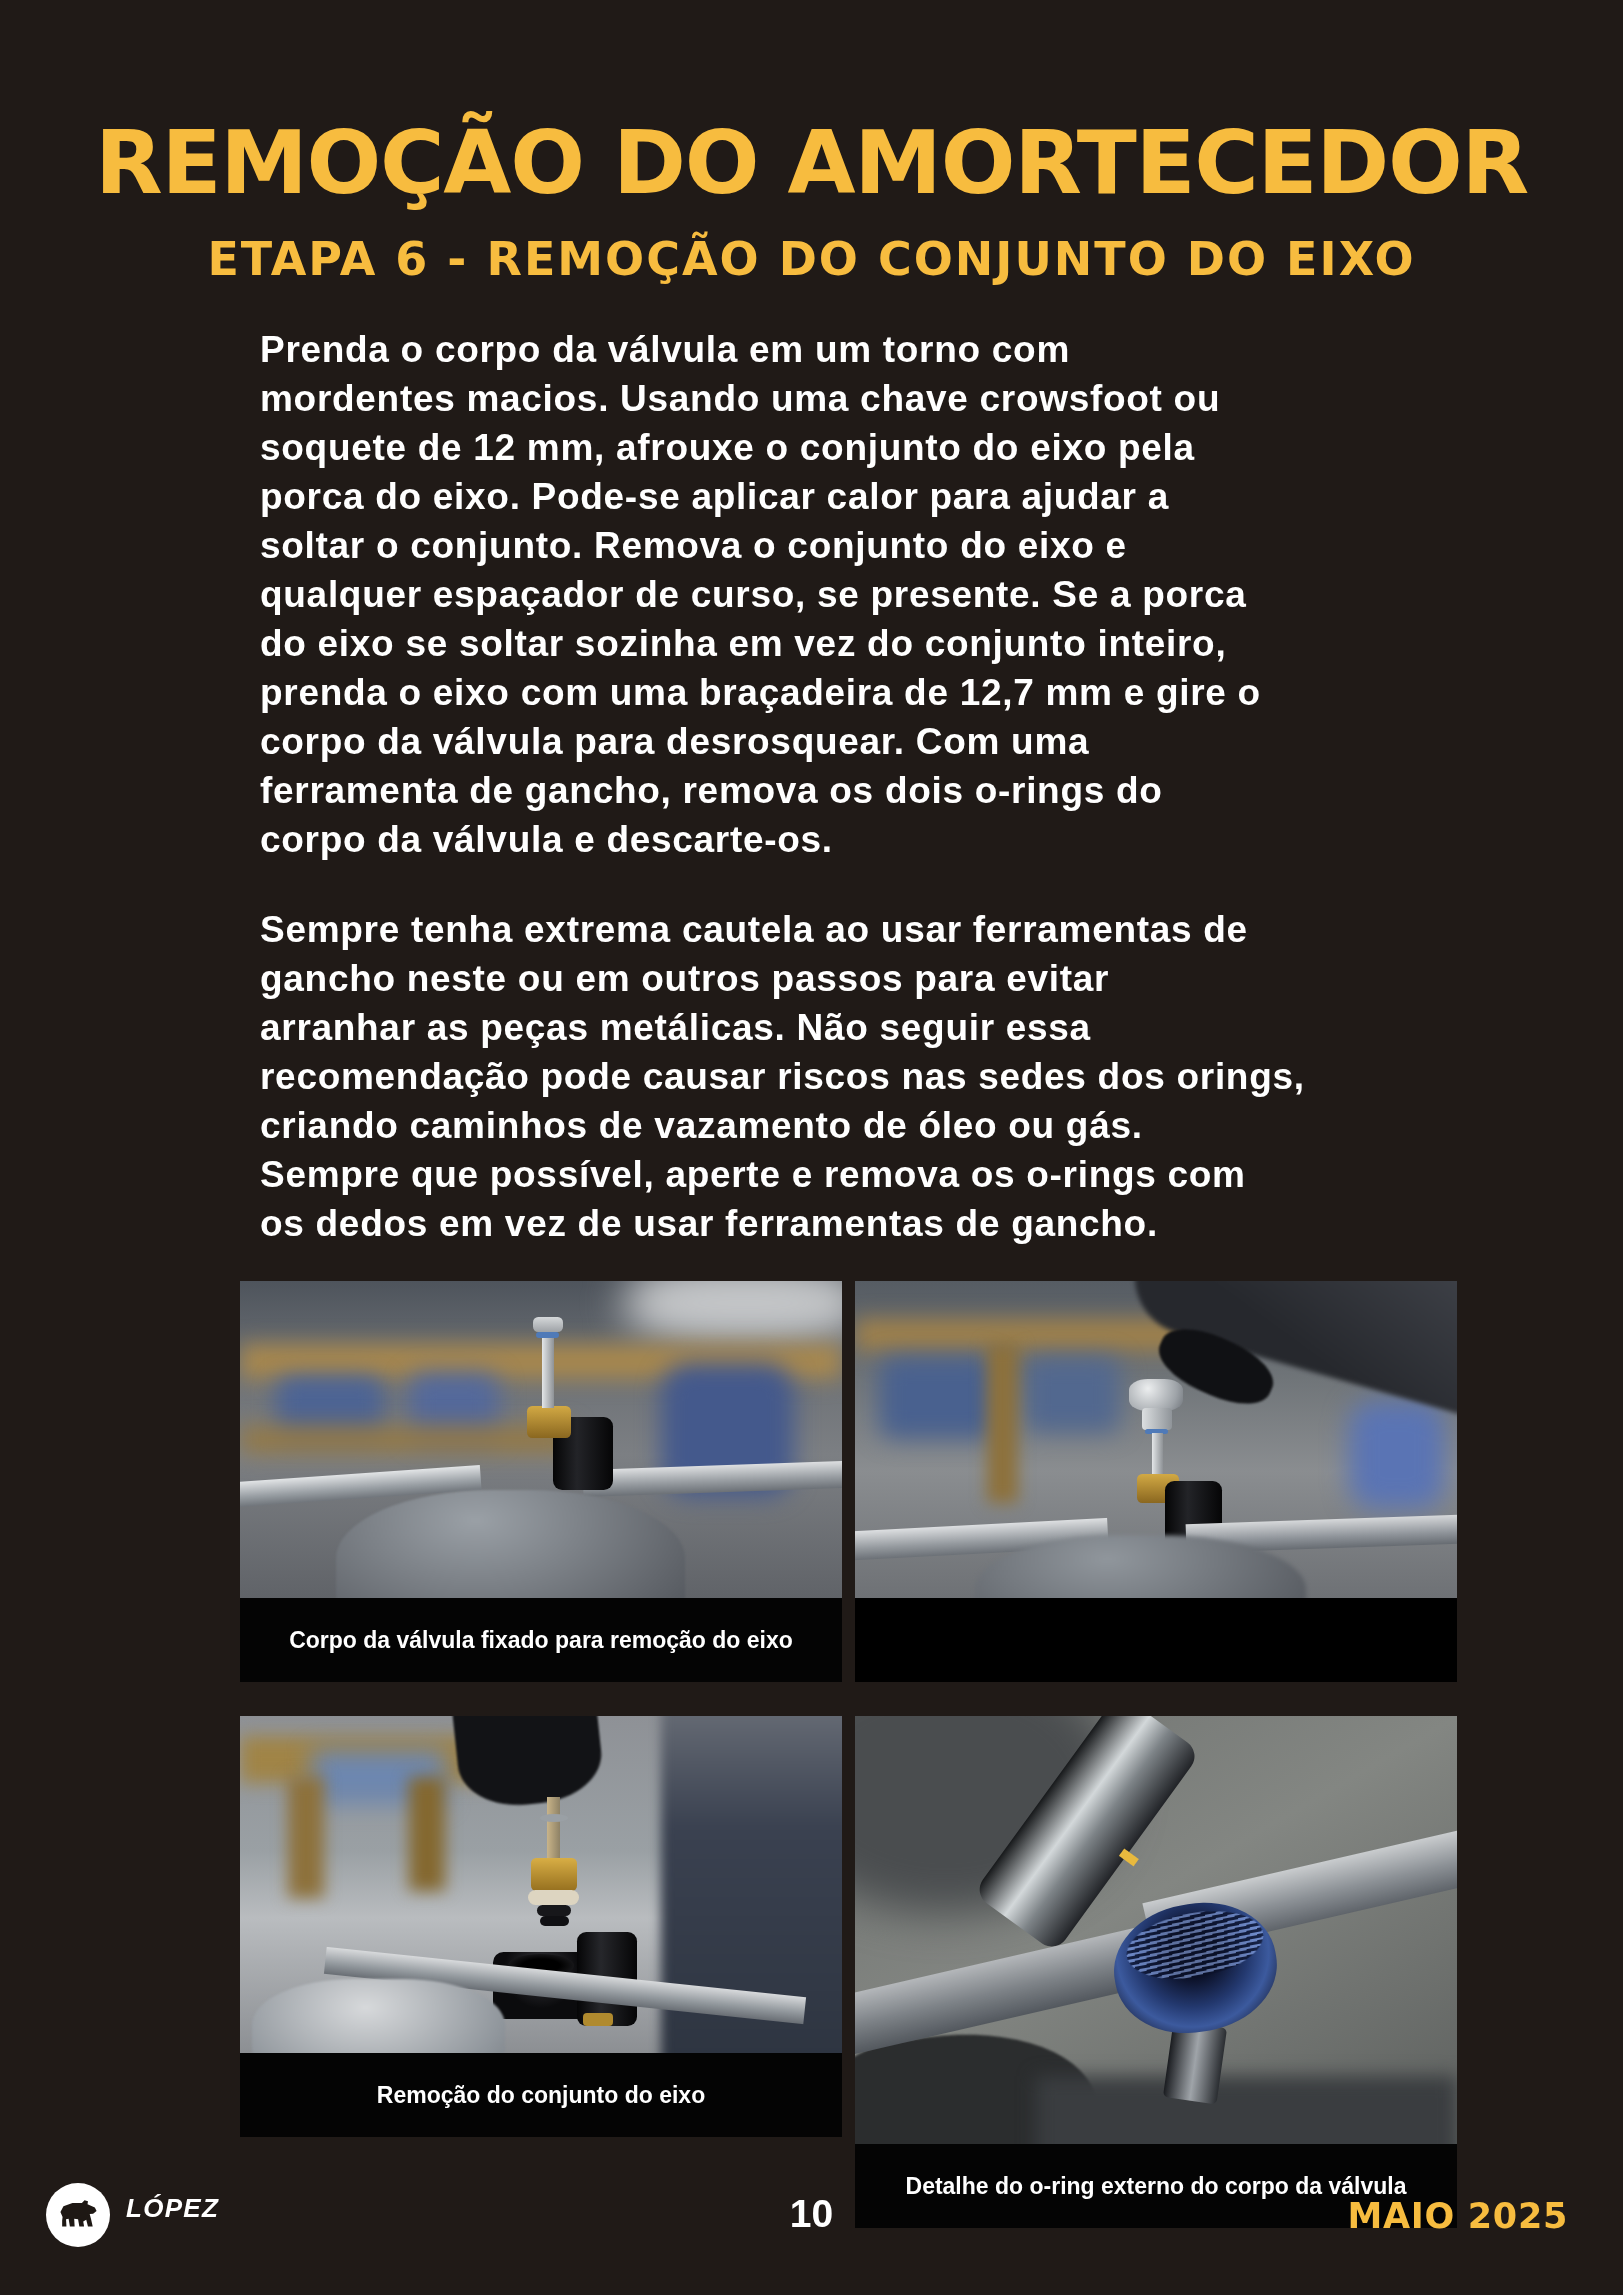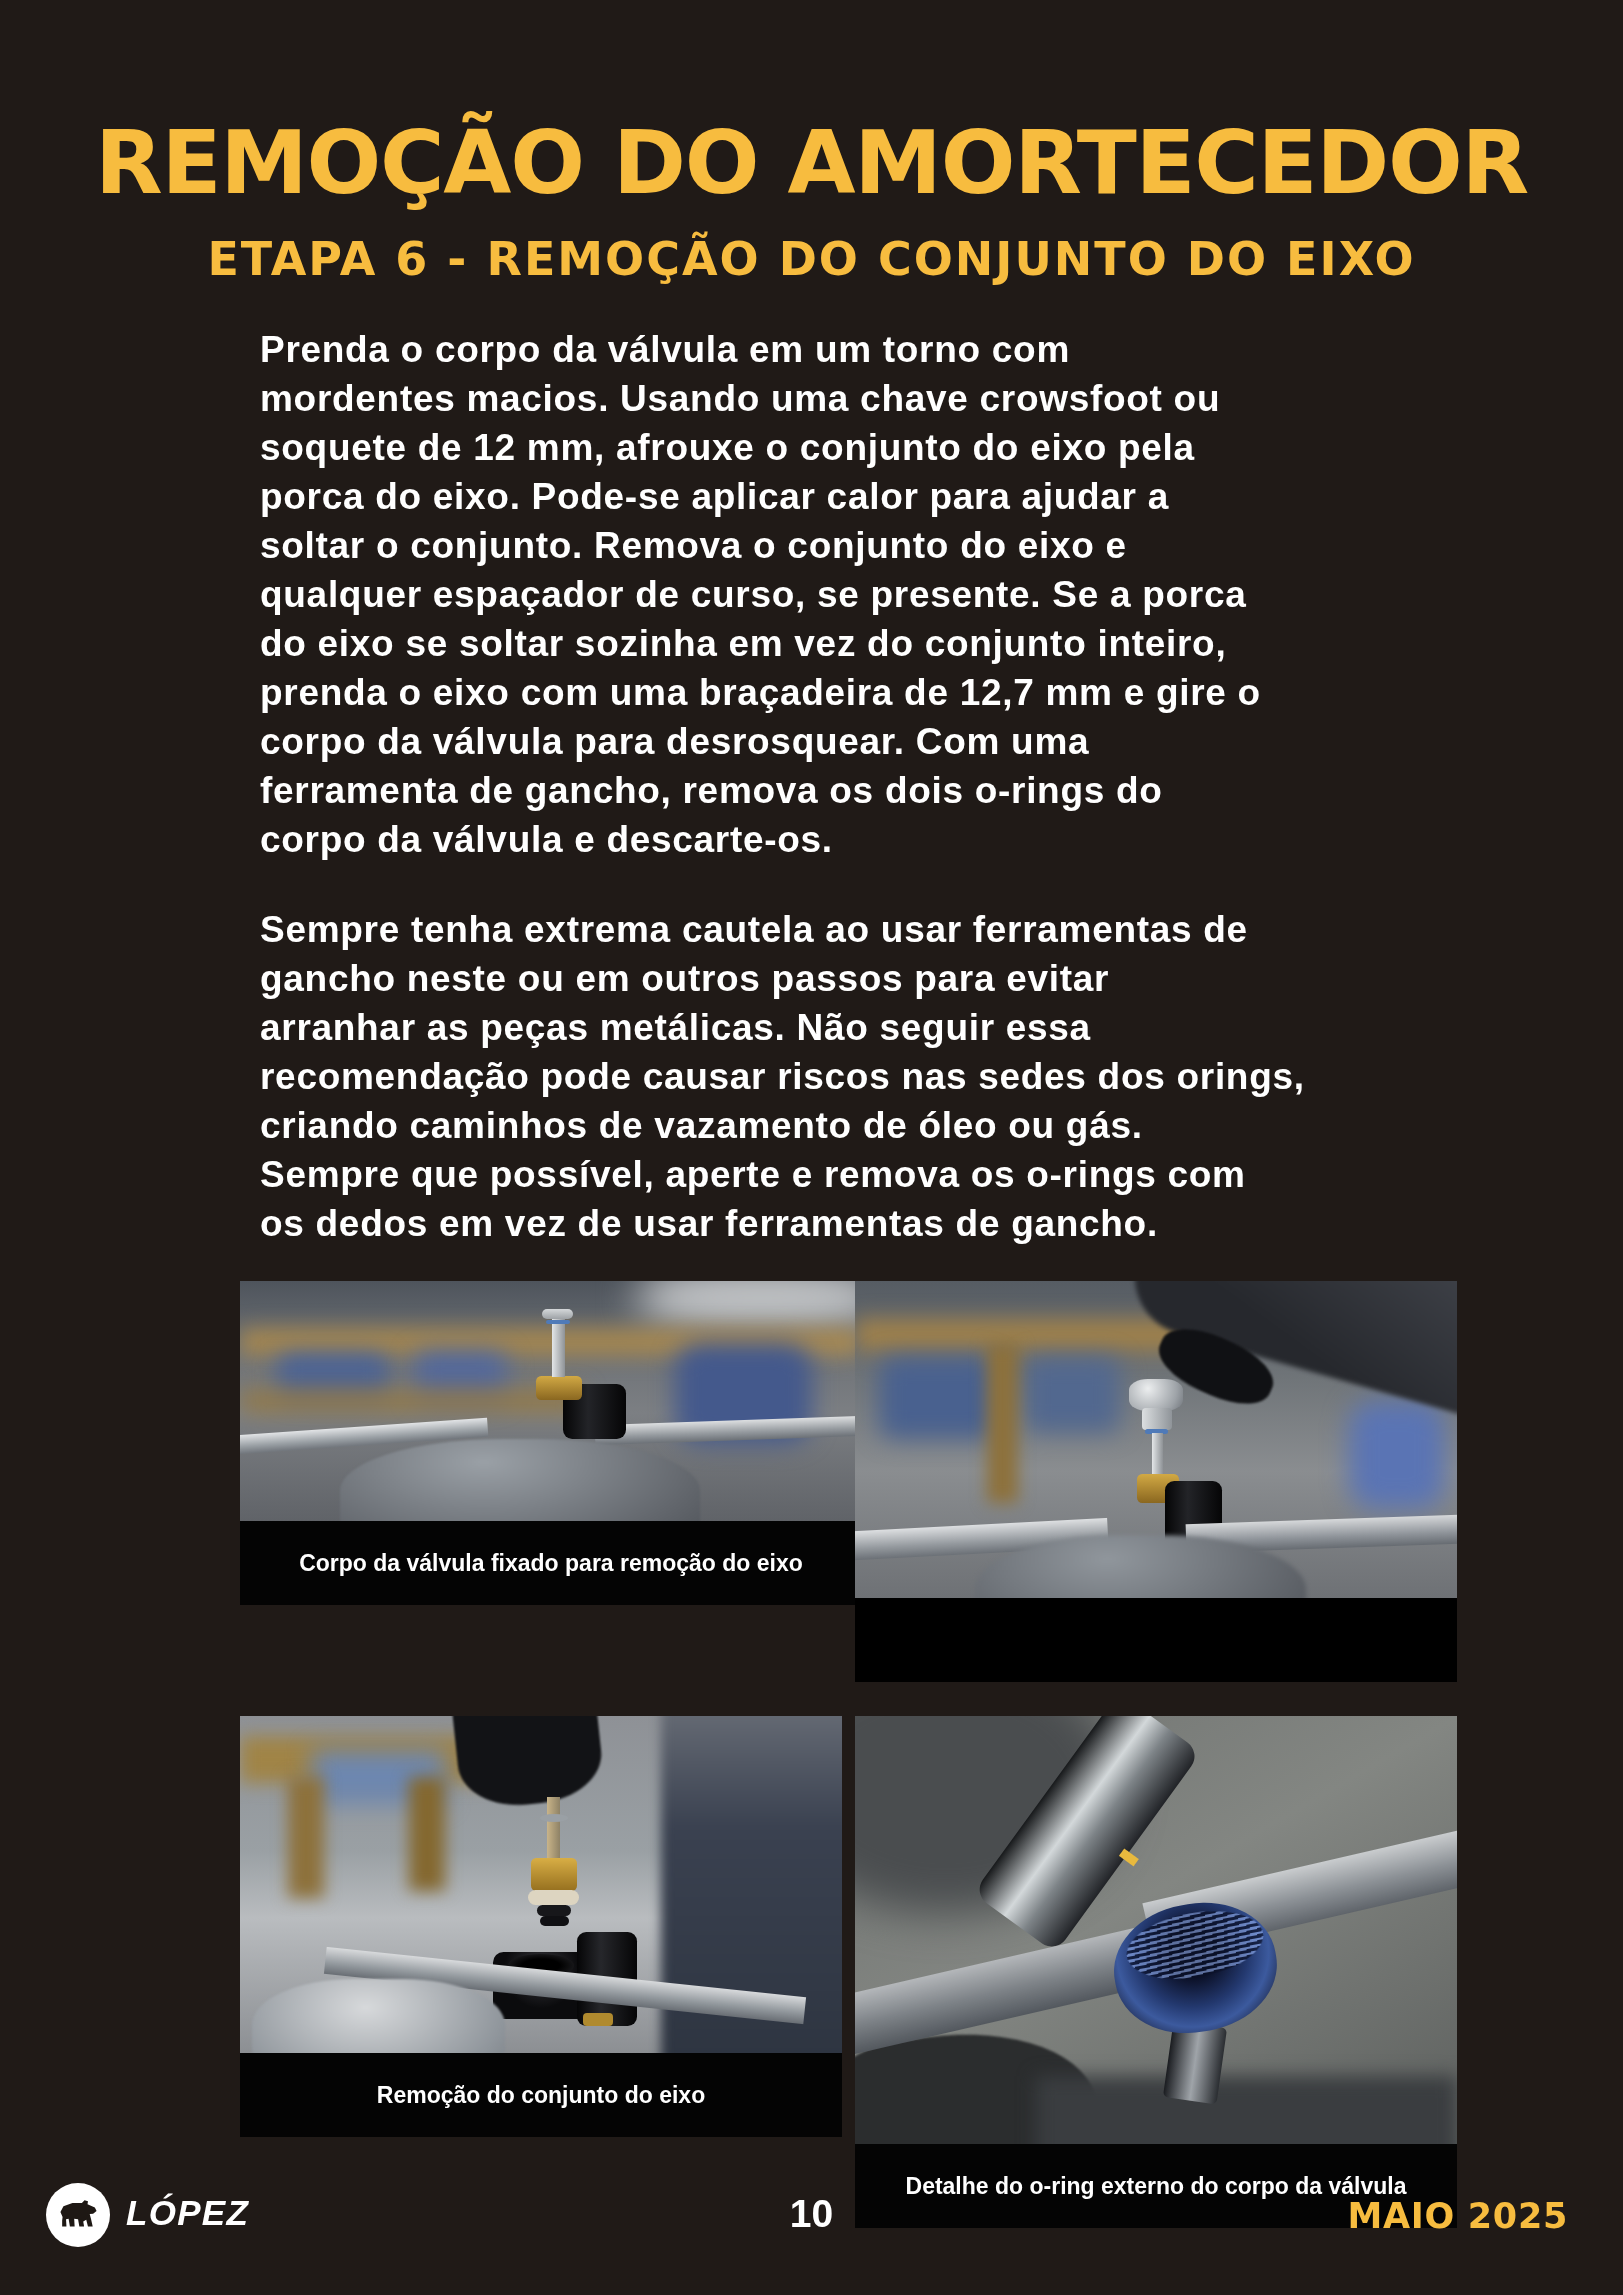--- a/index.html
+++ b/index.html
@@ -33,21 +33,21 @@
   .body-par{
     position:absolute;left:260px;width:1204px;
     font-size:37px;line-height:49px;font-weight:bold;
     letter-spacing:0.7px;color:var(--text);
     white-space:pre-line;
   }
   #par1{top:288px;}
   #par2{top:868px;}
 
   .figure{position:absolute;background:#000;}
-  #fig1{left:240px;top:1281px;width:602px;height:324px;padding-left:20px;}
+  #fig1{left:240px;top:1281px;width:602px;height:401px;}
   #fig2{left:855px;top:1281px;width:602px;height:401px;}
   #fig3{left:240px;top:1716px;width:602px;height:421px;}
   #fig4{left:855px;top:1716px;width:602px;height:512px;}
   .photo{position:absolute;left:0;right:0;top:0;bottom:84px;overflow:hidden;}
   .photo div{position:absolute;}
   .caption{
     position:absolute;left:0;right:0;bottom:0;height:84px;
     background:var(--caption_bar);
     display:flex;align-items:center;justify-content:center;
     font-size:23px;font-weight:bold;color:var(--text);
@@ -126,21 +126,21 @@
   .ph4-shadow{left:30%;bottom:-6%;width:70%;height:22%;background:#3a3d40;filter:blur(9.2px);}
 
   
   .logo-circle{
     position:absolute;left:46px;top:2183px;width:64px;height:64px;
     background:#ffffff;border-radius:50%;
     display:flex;align-items:center;justify-content:center;
   }
   .brand{
     position:absolute;left:126px;top:2193px;
-    font-size:35px;font-weight:bold;font-style:italic;
+    font-size:26px;font-weight:bold;font-style:italic;
     letter-spacing:1.3px;color:var(--text);white-space:nowrap;
   }
   .page-number{
     position:absolute;left:0;top:2192px;width:100%;text-align:center;
     font-size:39px;font-weight:bold;color:var(--text);
   }
   .date{
     position:absolute;right:55px;top:2196px;
     font-family:"DejaVu Sans",sans-serif;
     font-size:35px;font-weight:bold;letter-spacing:0.7px;

